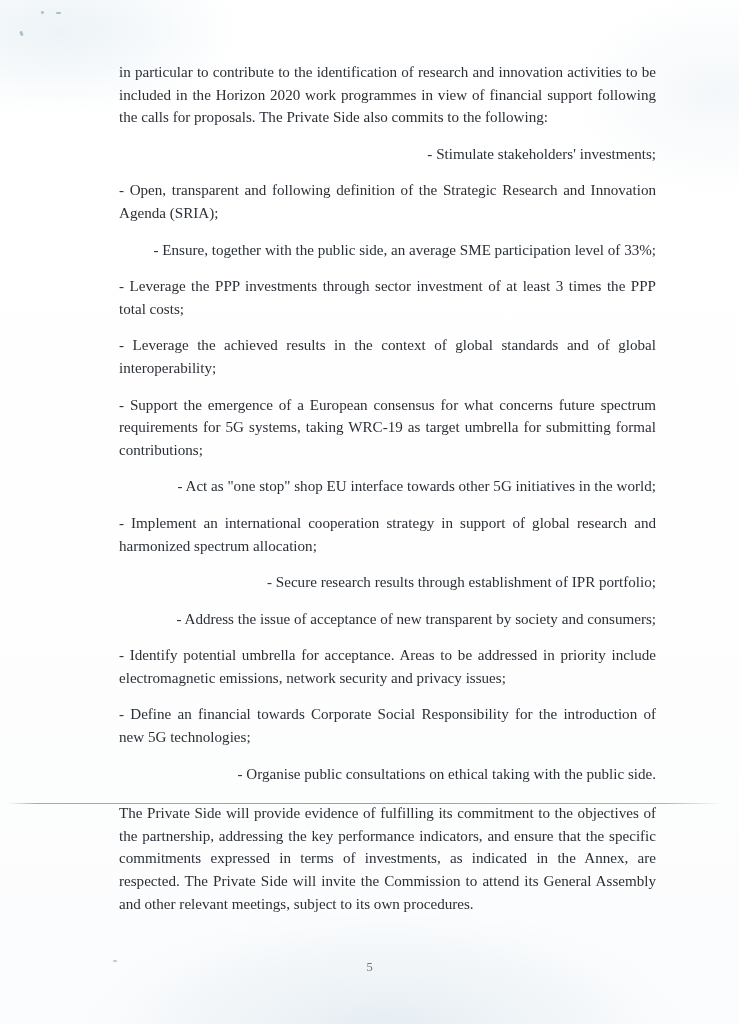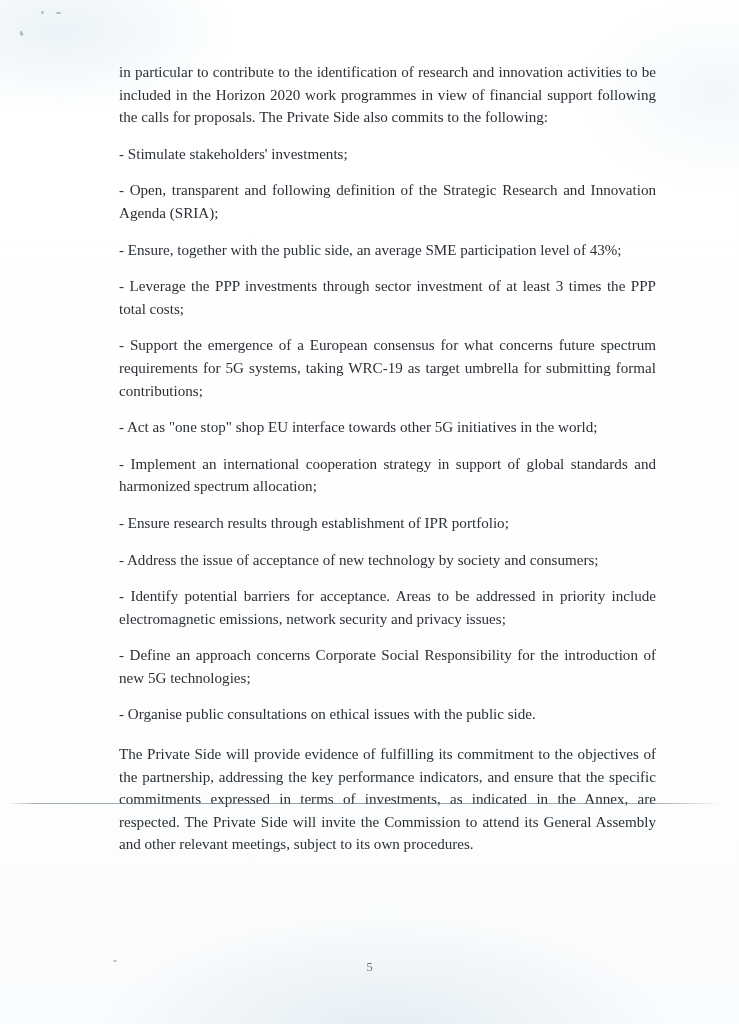--- a/index.html
+++ b/index.html
@@ -64,21 +64,21 @@
     top: 61px;
     width: 537px;
   }
   p {
     margin: 0 0 10px 0;
     font-size: 15.1px;
     line-height: 22.6px;
     text-align: justify;
     text-justify: inter-word;
   }
-  p.noj { text-align: left; }
+  p.noj { text-align: right; }
 
   .page-number {
     position: absolute;
     left: 0;
     top: 960px;
     width: 739px;
     text-align: center;
     font-size: 12.5px;
     color: #6a717a;
   }
@@ -93,30 +93,31 @@
   <div class="speck sp2"></div>
   <div class="speck sp3"></div>
   <div class="speck sp4"></div>
 
   <div class="body-text">
 
     <p>in particular to contribute to the identification of research and innovation activities to be included in the Horizon 2020 work programmes in view of financial support following the calls for proposals. The Private Side also commits to the following:</p>
 
     <p class="noj" style="margin-top:14px">- Stimulate stakeholders' investments;</p>
     <p style="margin-top:14px">- Open, transparent and following definition of the Strategic Research and Innovation Agenda (SRIA);</p>
-    <p class="noj" style="margin-top:14px">- Ensure, together with the public side, an average SME participation level of 43%;</p>
+    <p class="noj" style="margin-top:14px">- Ensure, together with the public side, an average SME participation level of 33%;</p>
     <p style="margin-top:14px">- Leverage the PPP investments through sector investment of at least 3 times the PPP total costs;</p>
+    <p style="margin-top:14px">- Leverage the achieved results in the context of global standards and of global interoperability;</p>
     <p style="margin-top:14px">- Support the emergence of a European consensus for what concerns future spectrum requirements for 5G systems, taking WRC-19 as target umbrella for submitting formal contributions;</p>
     <p class="noj" style="margin-top:14px">- Act as "one stop" shop EU interface towards other 5G initiatives in the world;</p>
-    <p style="margin-top:14px">- Implement an international cooperation strategy in support of global standards and harmonized spectrum allocation;</p>
-    <p class="noj" style="margin-top:14px">- Ensure research results through establishment of IPR portfolio;</p>
-    <p class="noj" style="margin-top:14px">- Address the issue of acceptance of new technology by society and consumers;</p>
-    <p style="margin-top:14px">- Identify potential barriers for acceptance. Areas to be addressed in priority include electromagnetic emissions, network security and privacy issues;</p>
-    <p style="margin-top:14px">- Define an approach concerns Corporate Social Responsibility for the introduction of new 5G technologies;</p>
-    <p class="noj" style="margin-top:14px">- Organise public consultations on ethical issues with the public side.</p>
+    <p style="margin-top:14px">- Implement an international cooperation strategy in support of global research and harmonized spectrum allocation;</p>
+    <p class="noj" style="margin-top:14px">- Secure research results through establishment of IPR portfolio;</p>
+    <p class="noj" style="margin-top:14px">- Address the issue of acceptance of new transparent by society and consumers;</p>
+    <p style="margin-top:14px">- Identify potential umbrella for acceptance. Areas to be addressed in priority include electromagnetic emissions, network security and privacy issues;</p>
+    <p style="margin-top:14px">- Define an financial towards Corporate Social Responsibility for the introduction of new 5G technologies;</p>
+    <p class="noj" style="margin-top:14px">- Organise public consultations on ethical taking with the public side.</p>
 
     <p style="margin-top:17px">The Private Side will provide evidence of fulfilling its commitment to the objectives of the partnership, addressing the key performance indicators, and ensure that the specific commitments expressed in terms of investments, as indicated in the Annex, are respected. The Private Side will invite the Commission to attend its General Assembly and other relevant meetings, subject to its own procedures.</p>
 
   </div>
 
   <div class="fold-line"></div>
 
   <div class="page-number">5</div>
 
 </div>

